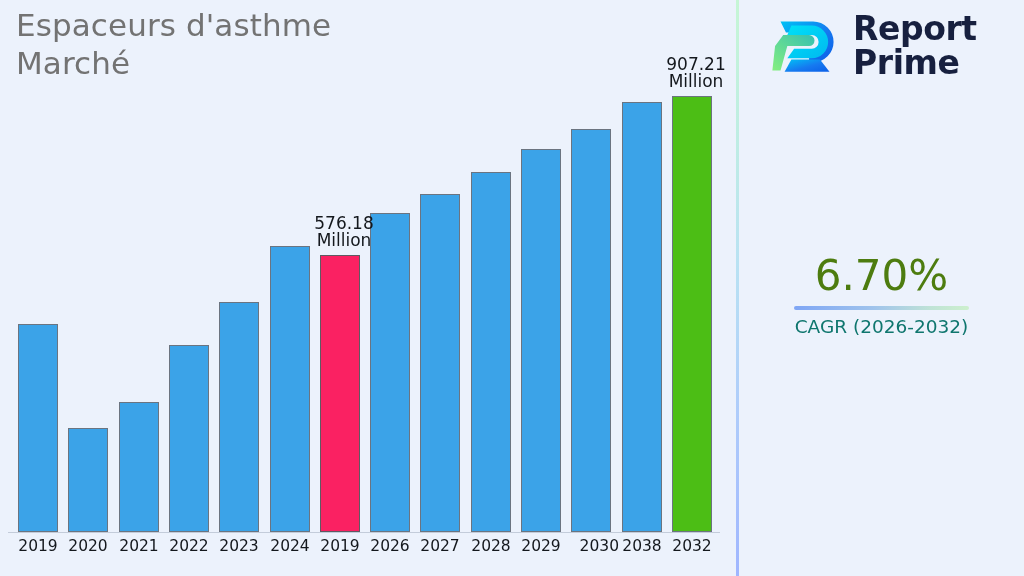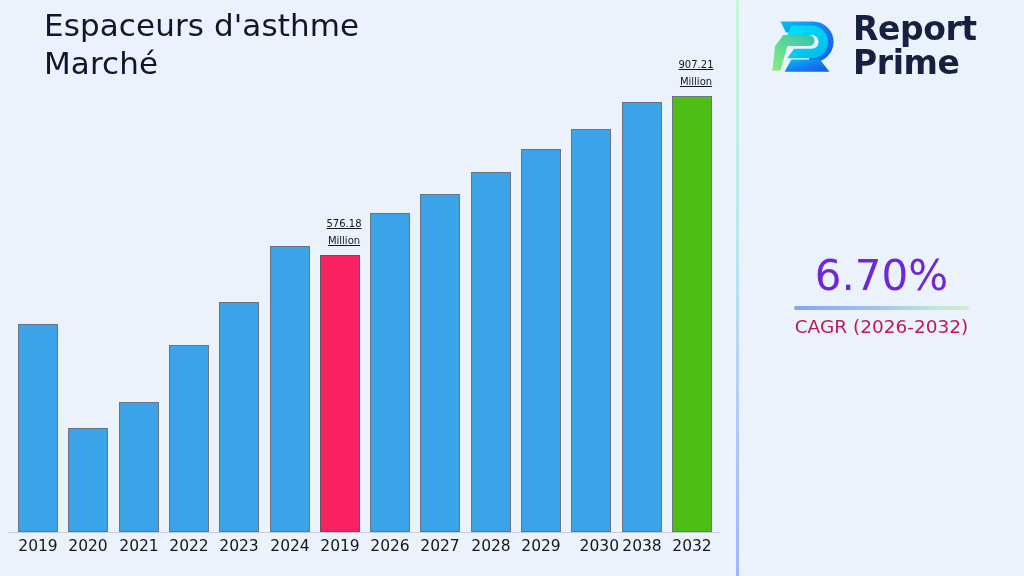--- a/index.html
+++ b/index.html
@@ -26,26 +26,26 @@
   #left-panel {
     position: absolute;
     left: 0;
     top: 0;
     width: 737px;
     height: 576px;
   }
 
   #chart-title {
     position: absolute;
-    left: 44px;
+    left: 16px;
     top: 6px;
     width: 600px;
     font-size: 31px;
     line-height: 38px;
-    color: #0f172a;
+    color: #737373;
     letter-spacing: 0.1px;
     white-space: pre-line;
   }
 
   
   #plot {
     position: absolute;
     left: 0;
     top: 0;
     width: 737px;
@@ -66,26 +66,25 @@
     box-sizing: border-box;
     border: 1px solid #6b7480;
     background: #3ba3e8;
   }
   .bar.highlight-pink { background: #fa2162; border-color: #5e5a63; }
   .bar.highlight-green { background: #4cbe15; border-color: #6b7480; }
 
   .bar-label {
     position: absolute;
     text-align: center;
-    font-size: 10px;
+    font-size: 17px;
     line-height: 17px;
     color: #14181d;
     white-space: pre-line;
     width: 110px;
-    text-decoration: underline;
   }
 
   .tick-label {
     position: absolute;
     top: 537px;
     width: 56px;
     text-align: center;
     font-size: 15.5px;
     color: #14181d;
   }
@@ -135,33 +134,33 @@
   #cagr-block {
     position: absolute;
     left: 0;
     top: 252px;
     width: 285px;
     text-align: center;
   }
   #cagr-value {
     font-size: 42px;
     line-height: 48px;
-    color: #6d28d9;
+    color: #4d7c0f;
   }
   #cagr-rule {
     width: 175px;
     height: 4px;
     margin: 6px auto 5px auto;
     background: linear-gradient(to right, #7fa6f5 0%, #9fc3ec 45%, #bfe3d6 78%, #cdf0cd 100%);
     border-radius: 2px;
   }
   #cagr-caption {
     font-size: 18.5px;
     line-height: 24px;
-    color: #be185d;
+    color: #0f766e;
   }
 </style>
 </head>
 <body>
 
 <div id="page">
 
   <div id="left-panel">
 
     <div id="chart-title">Espaceurs d'asthme

